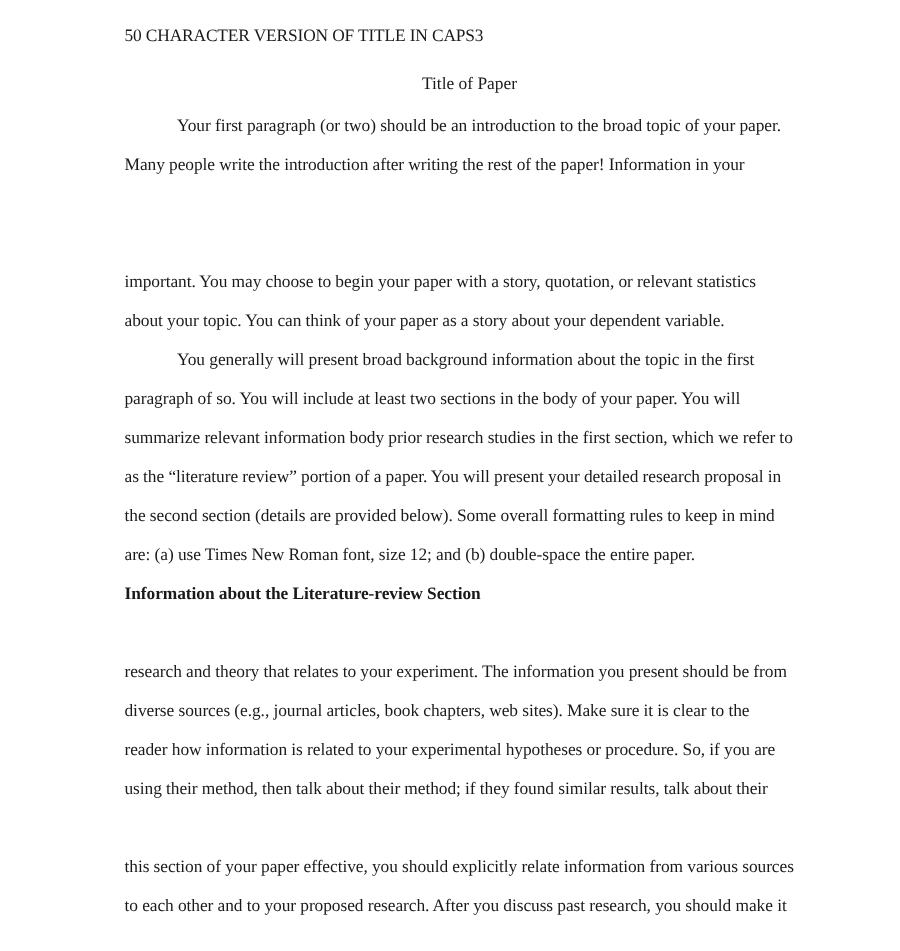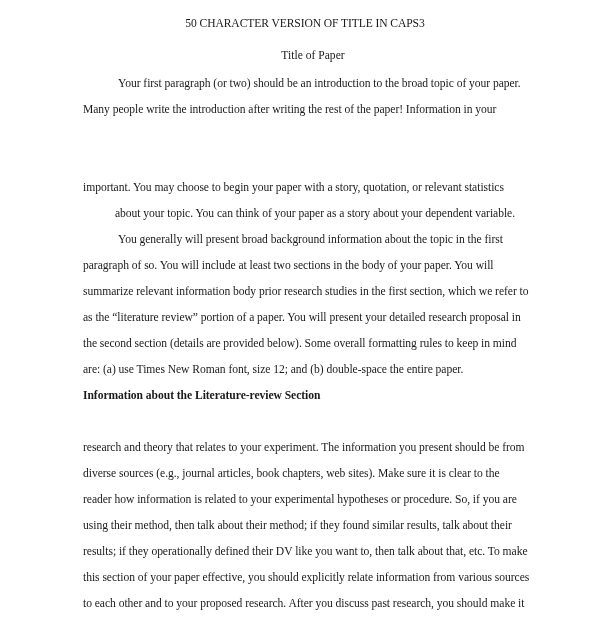--- a/index.html
+++ b/index.html
@@ -25,21 +25,21 @@
     }
     .running-head {
       position: absolute;
       left: 83px;
       top: 16px;
       width: 444px;
       font-size: 11.6px;
       line-height: 16px;
       letter-spacing: -0.1px;
       display: flex;
-      justify-content: center;
+      justify-content: flex-start;
     }
     .title {
       position: absolute;
       left: 0;
       top: 48px;
       width: 626px;
       text-align: center;
       font-size: 11.6px;
       line-height: 16px;
     }
@@ -66,32 +66,31 @@
   <div class="running-head">
     <span>50 CHARACTER VERSION OF TITLE IN CAPS</span>
     <span>3</span>
   </div>
 
   <div class="title">Title of Paper</div>
 
   <div class="line indent" style="top:76px;">Your first paragraph (or two) should be an introduction to the broad topic of your paper.</div>
   <div class="line" style="top:102px;">Many people write the introduction after writing the rest of the paper! Information in your</div>
   <div class="line" style="top:180px;">important. You may choose to begin your paper with a story, quotation, or relevant statistics</div>
-  <div class="line" style="top:206px;margin-left:32px;">about your topic. You can think of your paper as a story about your dependent variable.</div>
+  <div class="line" style="top:206px;">about your topic. You can think of your paper as a story about your dependent variable.</div>
 
   <div class="line indent" style="top:232px;">You generally will present broad background information about the topic in the first</div>
   <div class="line" style="top:258px;">paragraph of so. You will include at least two sections in the body of your paper. You will</div>
   <div class="line" style="top:284px;">summarize relevant information body prior research studies in the first section, which we refer to</div>
   <div class="line" style="top:310px;">as the “literature review” portion of a paper. You will present your detailed research proposal in</div>
   <div class="line" style="top:336px;">the second section (details are provided below). Some overall formatting rules to keep in mind</div>
   <div class="line" style="top:362px;">are: (a) use Times New Roman font, size 12; and (b) double-space the entire paper.</div>
 
   <div class="line bold" style="top:388px;">Information about the Literature-review Section</div>
 
   <div class="line" style="top:440px;">research and theory that relates to your experiment. The information you present should be from</div>
   <div class="line" style="top:466px;text-align:center;">diverse sources (e.g., journal articles, book chapters, web sites). Make sure it is clear to the</div>
   <div class="line" style="top:492px;">reader how information is related to your experimental hypotheses or procedure. So, if you are</div>
   <div class="line" style="top:518px;">using their method, then talk about their method; if they found similar results, talk about their</div>
-  <div class="line" style="top:544px;">results; if they operationally defined their DV like you want to, then talk about that, etc. To make</div>
   <div class="line" style="top:570px;">this section of your paper effective, you should explicitly relate information from various sources</div>
   <div class="line" style="top:596px;">to each other and to your proposed research. After you discuss past research, you should make it</div>
 
 </div>
 
 </body></html>

